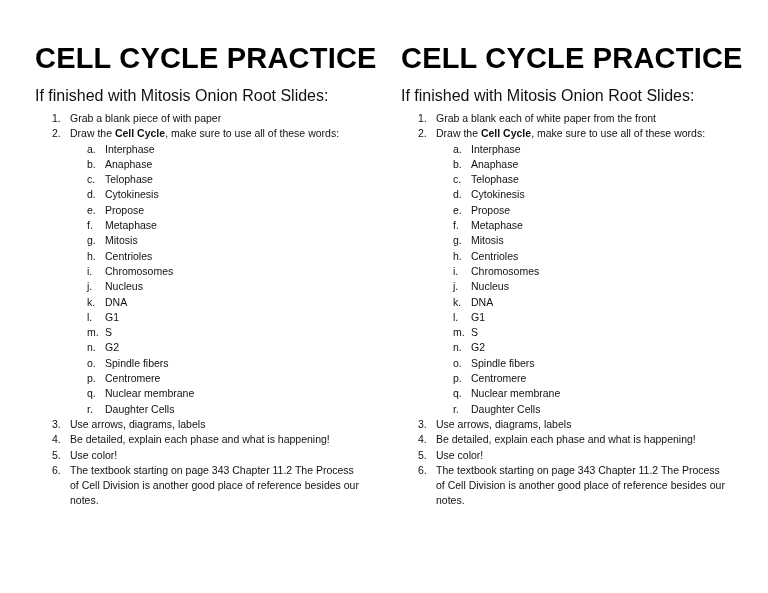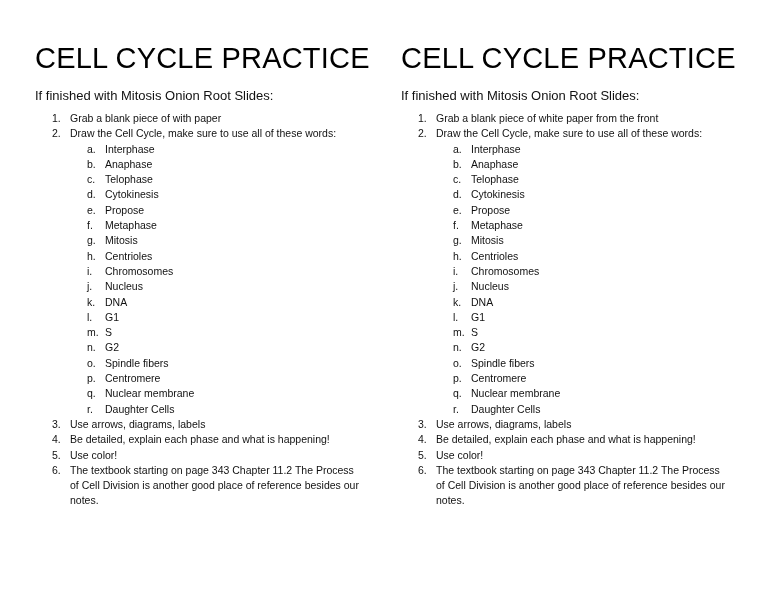--- a/index.html
+++ b/index.html
@@ -22,32 +22,32 @@
     }
     .col-left { left: 35px; }
     .col-right { left: 401px; }
 
     .title {
       position: absolute;
       top: 38px;
       left: 0;
       margin: 0;
       font-family: "Liberation Sans", sans-serif;
-      font-weight: normal;
+      font-weight: bold;
       font-size: 29px;
       letter-spacing: 0.2px;
       line-height: 40px;
       white-space: nowrap;
       color: #000000;
     }
     .intro {
       position: absolute;
       top: 89px;
       left: 0;
-      font-size: 13px;
+      font-size: 16px;
       line-height: 14px;
       white-space: nowrap;
     }
     .main-list {
       position: absolute;
       top: 111px;
       left: 0;
       width: 330px;
       margin: 0;
       padding: 0;
@@ -71,21 +71,21 @@
     }
     .sub-list li {
       position: relative;
       padding-left: 35px;
     }
     .sub-letter {
       position: absolute;
       left: 17px;
       top: 0;
     }
-    .bold { font-weight: normal; }
+    .bold { font-weight: bold; }
     .wrap-text { white-space: normal; }
   </style>
 </head>
 <body>
 
 <div class="column col-left">
   <h1 class="title">CELL CYCLE PRACTICE</h1>
   <div class="intro">If finished with Mitosis Onion Root Slides:</div>
   <ol class="main-list">
     <li>
@@ -134,21 +134,21 @@
     </li>
   </ol>
 </div>
 
 <div class="column col-right">
   <h1 class="title">CELL CYCLE PRACTICE</h1>
   <div class="intro">If finished with Mitosis Onion Root Slides:</div>
   <ol class="main-list">
     <li>
       <span class="num">1.</span>
-      <span>Grab a blank piece of white paper from the front</span>
+      <span>Grab a blank each of white paper from the front</span>
     </li>
     <li>
       <span class="num">2.</span>
       <span>Draw the </span><span class="bold">Cell Cycle</span><span>, make sure to use all of these words:</span>
       <ol class="sub-list">
         <li><span class="sub-letter">a.</span><span>Interphase</span></li>
         <li><span class="sub-letter">b.</span><span>Anaphase</span></li>
         <li><span class="sub-letter">c.</span><span>Telophase</span></li>
         <li><span class="sub-letter">d.</span><span>Cytokinesis</span></li>
         <li><span class="sub-letter">e.</span><span>Propose</span></li>

